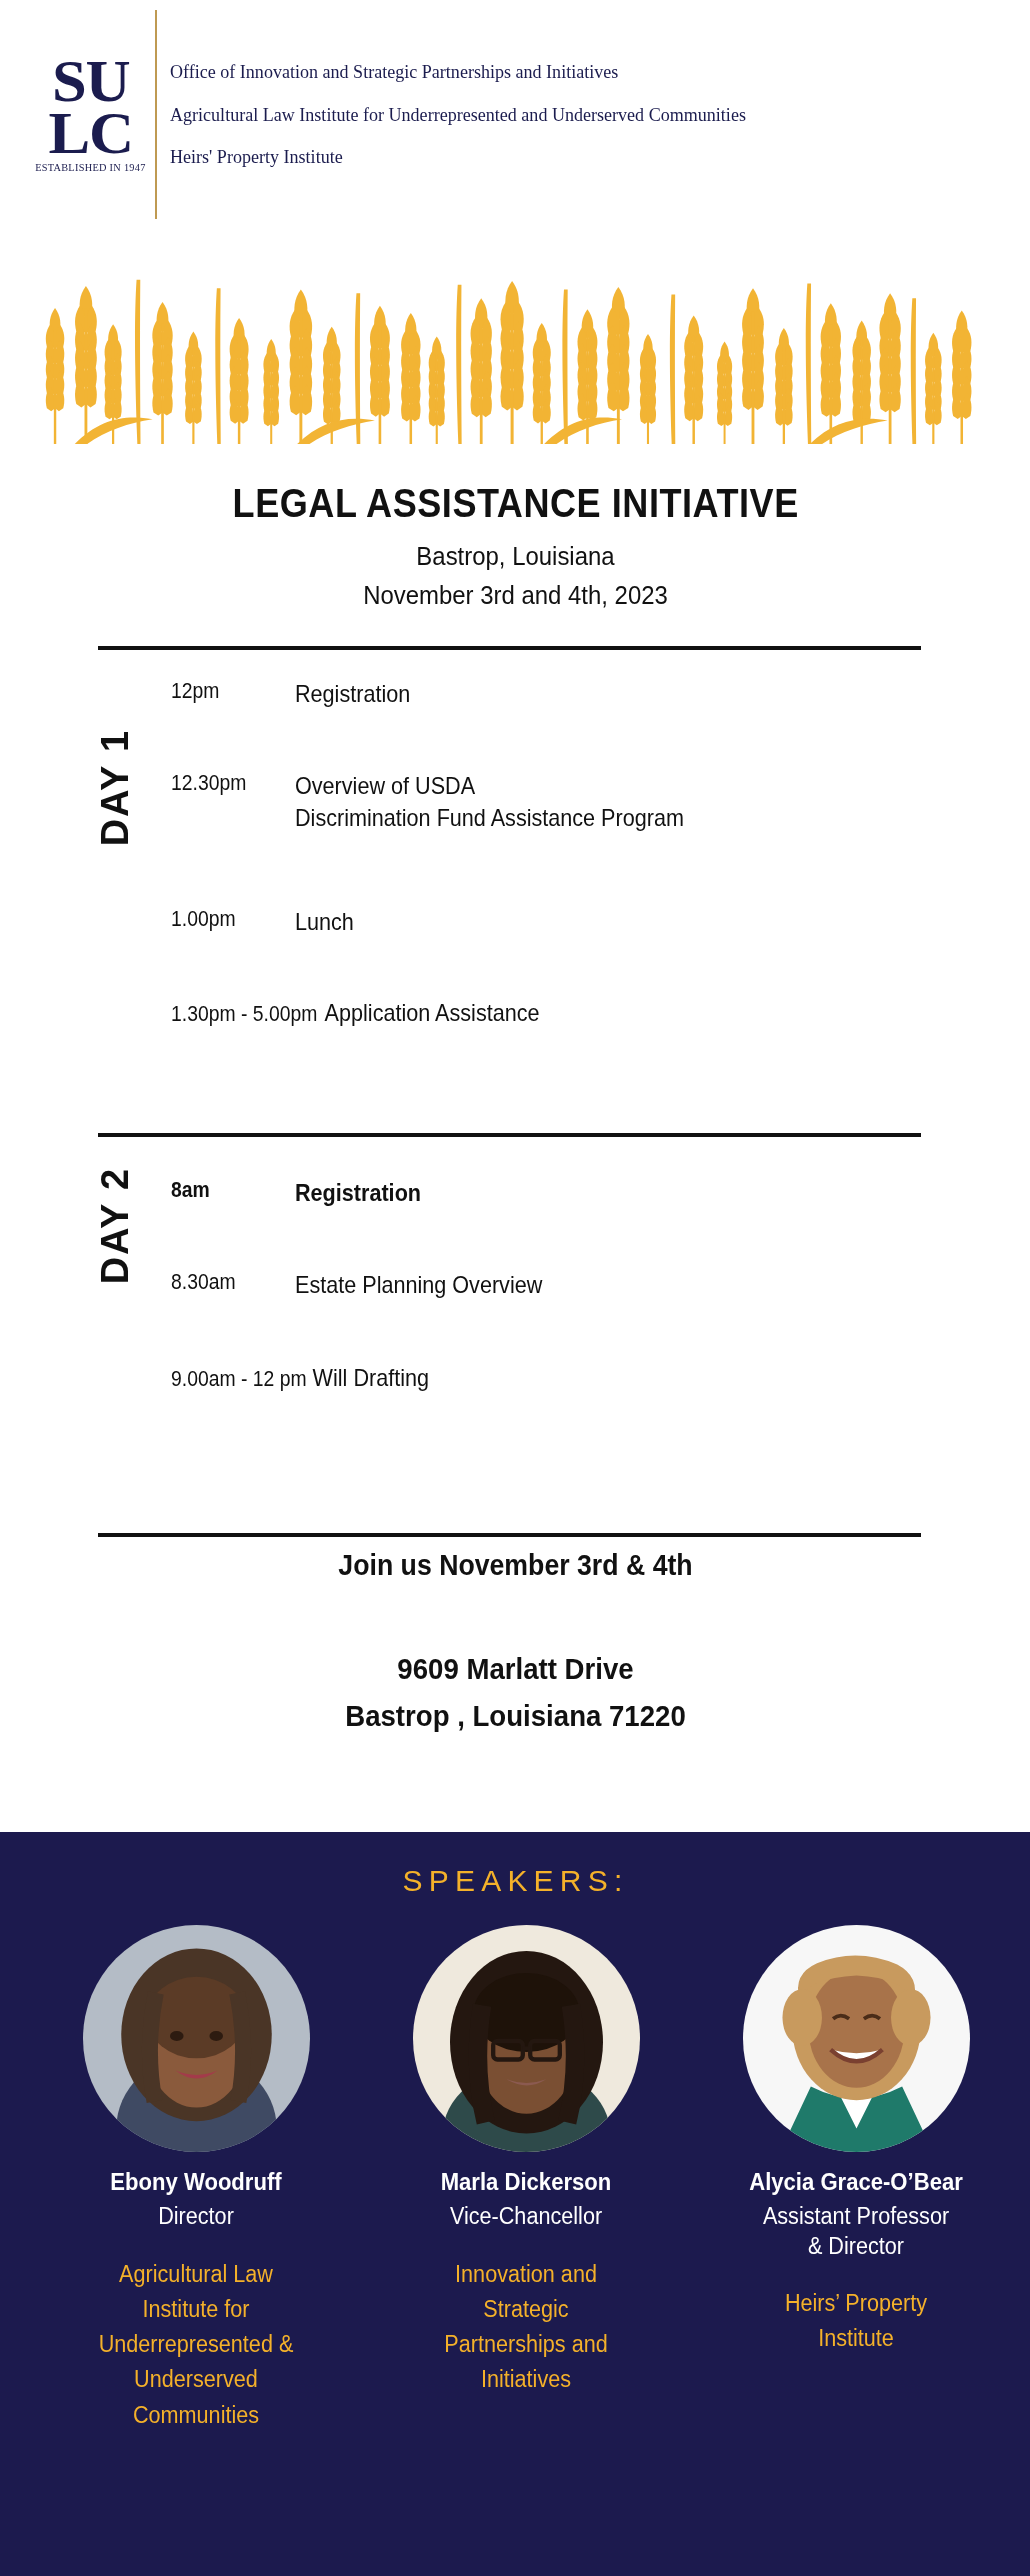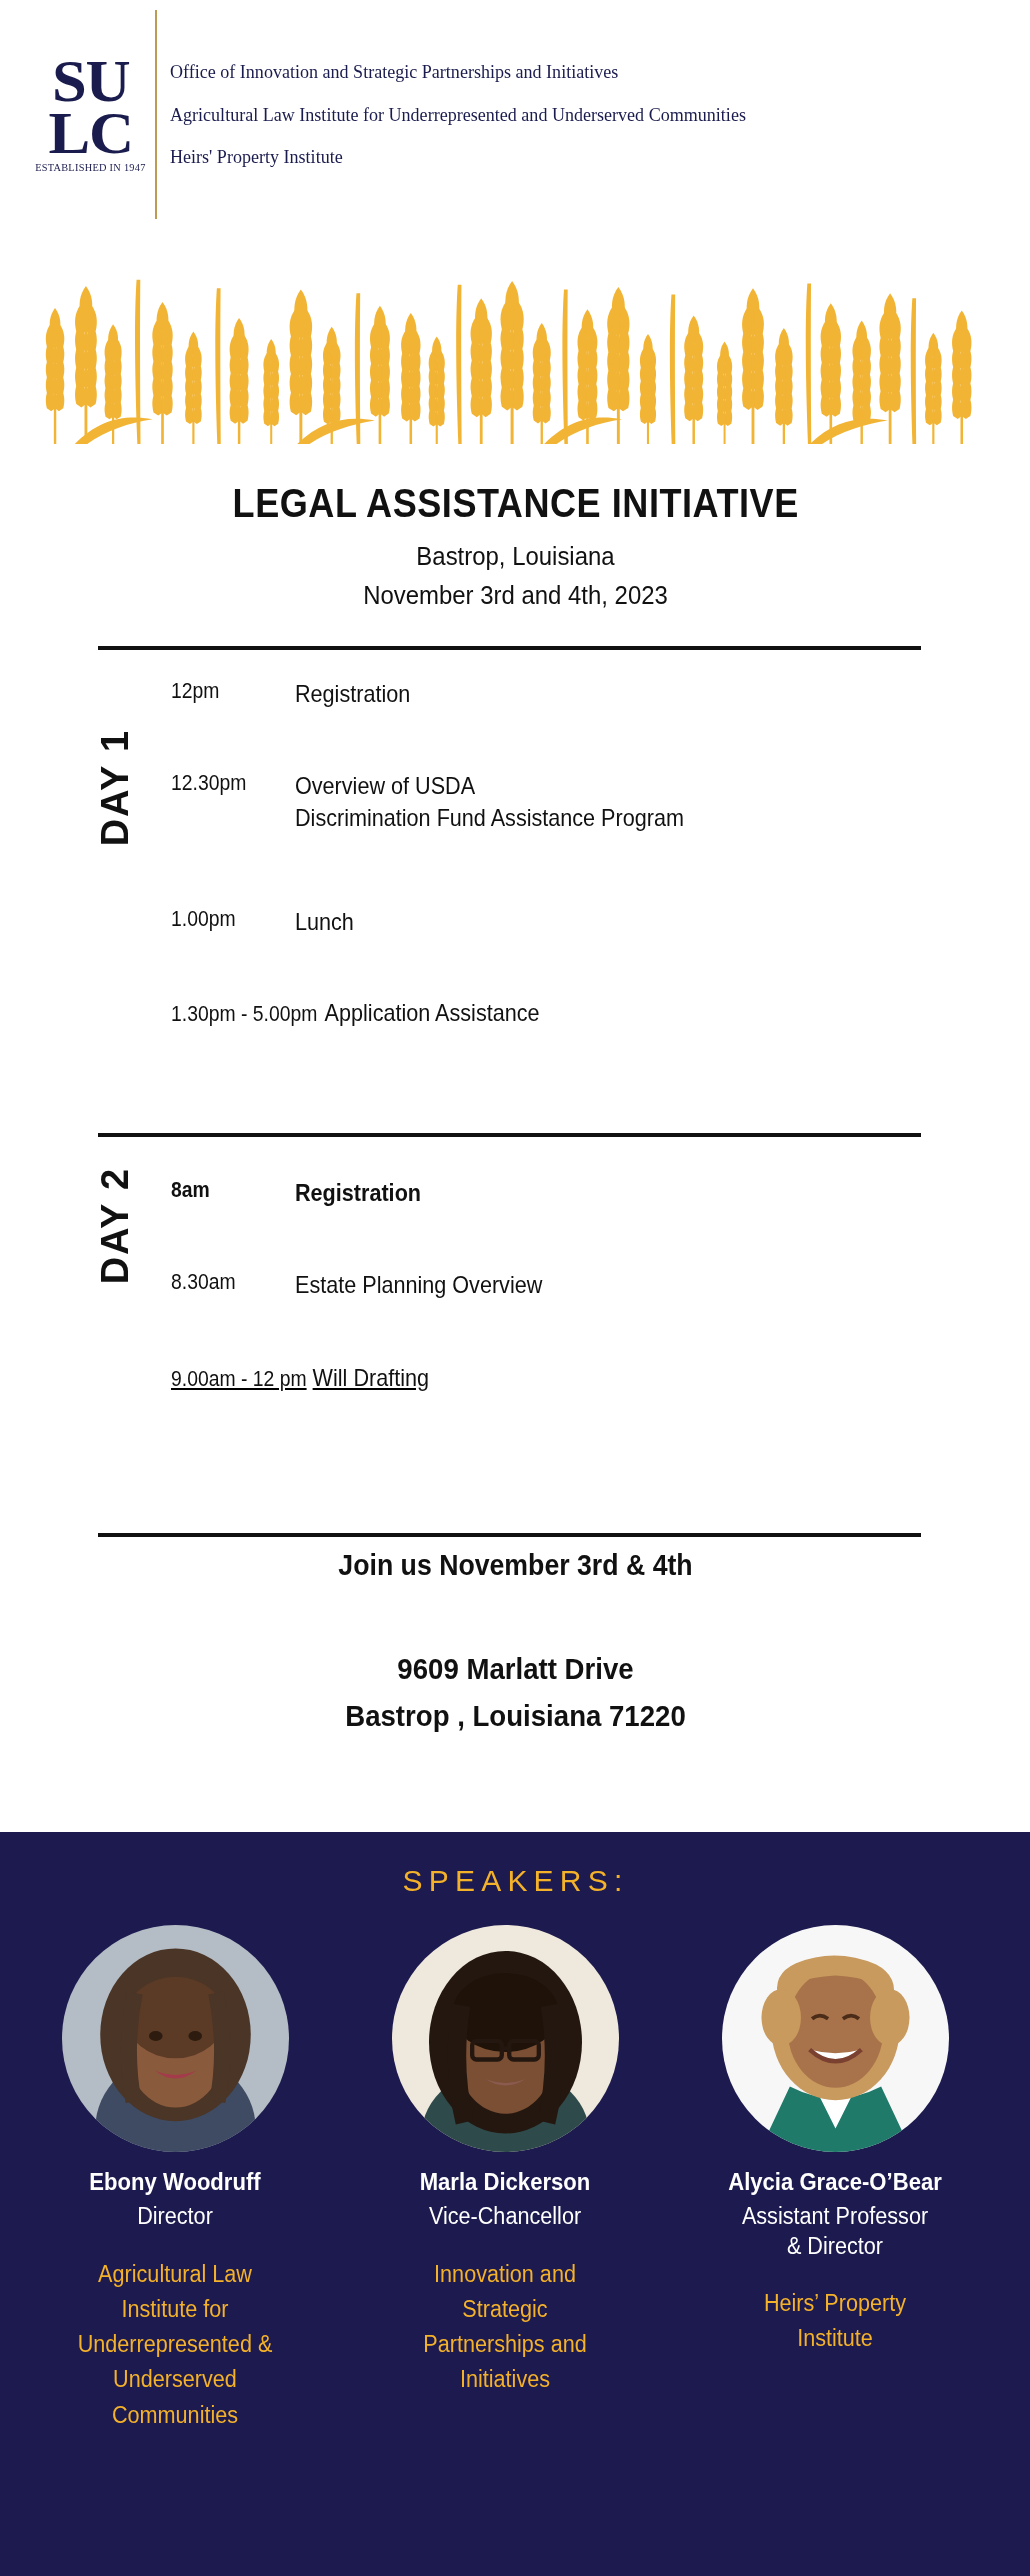--- a/index.html
+++ b/index.html
@@ -140,21 +140,21 @@
     position:absolute; left:0; top:1832px; width:1031px; height:744px;
     background:#1c1a4e;
   }
   .speakers-heading {
     text-align:center; color:#f4b12a;
     font-size:30px; font-weight:normal; letter-spacing:6.2px;
     padding-top:32px;
     font-family:"Liberation Sans", sans-serif;
   }
   .speakers-grid {
-    display:flex; justify-content:flex-start; align-items:flex-start;
+    display:flex; justify-content:flex-end; align-items:flex-start;
     gap:30px; padding:27px 25px 0 25px;
   }
   .speaker-col { width:300px; text-align:center; }
 
   .avatar {
     width:227px; height:227px; border-radius:50%;
     margin:0 auto; overflow:hidden; position:relative;
   }
   .avatar svg { display:block; width:227px; height:227px; }
 
@@ -301,21 +301,21 @@
 <div class="sched-row" style="left:171px; top:1177px;font-weight:bold;">
   <div class="sched-time">8am</div>
   <div class="sched-desc">Registration</div>
 </div>
 
 <div class="sched-row" style="left:171px; top:1269px;">
   <div class="sched-time">8.30am</div>
   <div class="sched-desc">Estate Planning Overview</div>
 </div>
 
-<div class="sched-row" style="left:171px; top:1362px;text-decoration:underline;">
+<div class="sched-row" style="left:171px; top:1362px;">
   <div class="time-stack">9.00am
 -
 12 pm</div>
   <div class="sched-desc" style="margin-left:-124px; padding-left:124px;">Will Drafting</div>
 </div>
 
 <div class="join-line">Join us November 3rd &amp; 4th</div>
 <div class="addr" id="addr1">9609 Marlatt Drive</div>
 <div class="addr" id="addr2">Bastrop , Louisiana 71220</div>
 

